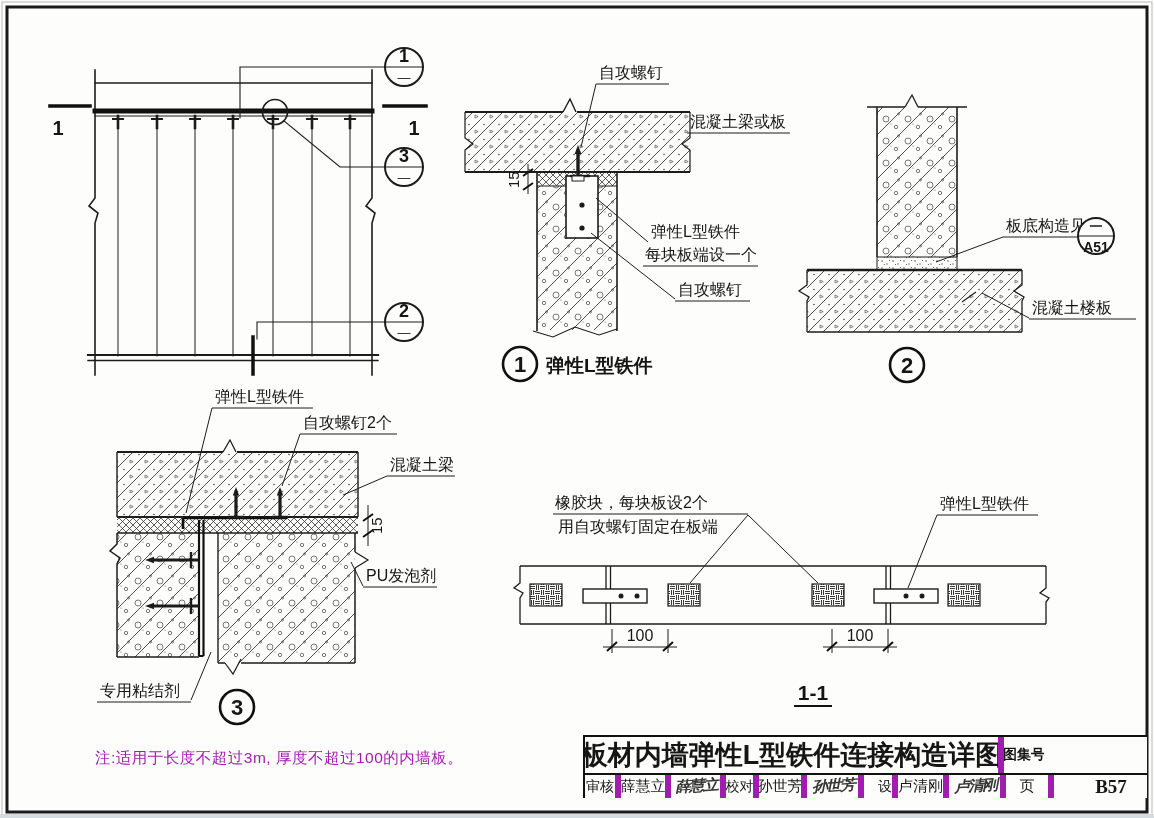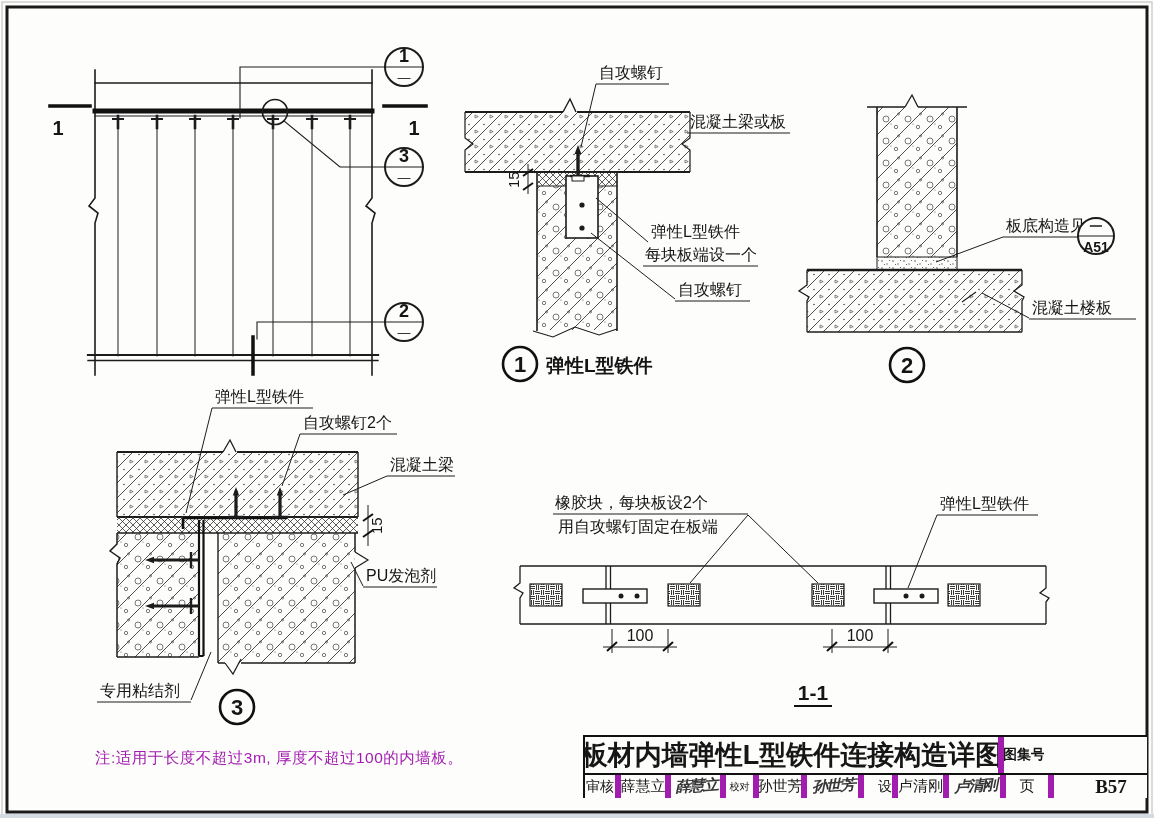--- a/index.html
+++ b/index.html
@@ -26,21 +26,21 @@
   .tb-row-bot{height:30px;border-top:2px solid #111;}
   .tb-cell{
     display:flex;align-items:center;justify-content:center;
     box-sizing:border-box;border-left:6px solid #a21caf;overflow:hidden;white-space:nowrap;
   }
   .tb-cell:first-child{border-left:none;}
   .tb-title{width:413px;font-size:27px;font-weight:bold;letter-spacing:0px;}
   .tb-atlas-label{width:46px;font-size:14px;font-weight:bold;}
   .tb-atlas-no{flex:1;font-size:20px;font-weight:bold;font-family:"Liberation Serif","DejaVu Serif",serif;}
   .w-label{width:30px;font-size:14px;}
-  .w-label2{width:33px;font-size:10px;}
+  .w-label2{width:33px;font-size:14px;}
   .w-label3{width:34px;font-size:14px;padding-left:28px;}
   .w-name{width:50px;font-size:15px;}
   .w-name2{width:48px;font-size:15px;}
   .w-name3{width:51px;font-size:15px;}
   .w-sig{width:55px;}
   .w-sig2{width:57px;}
   .w-page{width:48px;font-size:15px;}
   .w-pageno{flex:1;font-size:19px;font-weight:bold;font-family:"Liberation Serif","DejaVu Serif",serif;padding-left:21px;}
   .sig{
     font-style:italic;font-weight:bold;font-size:16px;color:#222;

